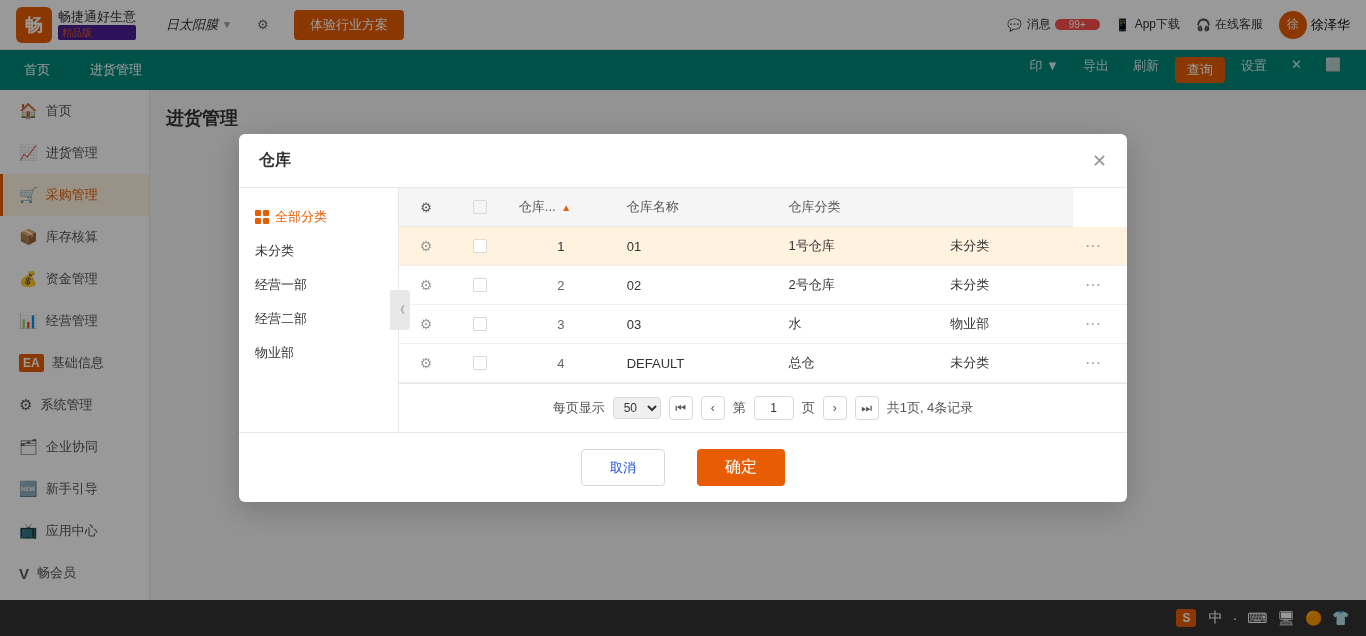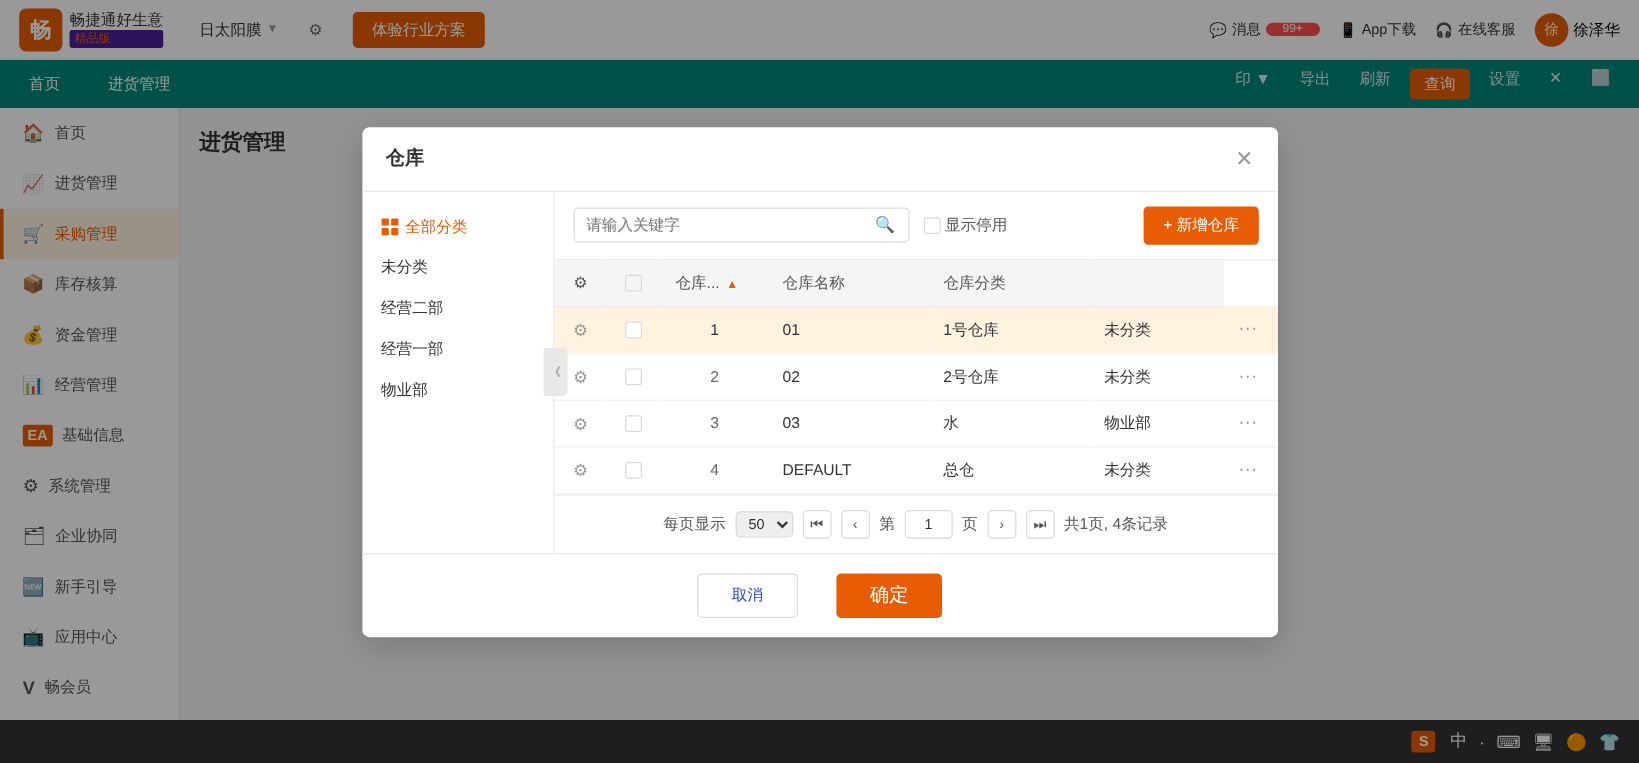--- a/index.html
+++ b/index.html
@@ -42,20 +42,21 @@
       flex: 1;
       gap: 16px;
     }
     .store-selector {
       display: flex;
       align-items: center;
       gap: 4px;
       font-size: 13px;
       color: #333;
       cursor: pointer;
+      font-style: italic;
     }
     .store-selector .arrow { color: #999; font-size: 10px; }
     .settings-btn {
       width: 30px;
       height: 30px;
       display: flex;
       align-items: center;
       justify-content: center;
       cursor: pointer;
       color: #666;
@@ -192,21 +193,21 @@
       z-index: 100;
       display: flex;
       align-items: center;
       justify-content: center;
     }
 
     
     .modal {
       background: white;
       border-radius: 6px;
-      width: 763px;
+      width: 888px;
       max-height: 560px;
       display: flex;
       flex-direction: column;
       box-shadow: 0 8px 32px rgba(0,0,0,0.2);
     }
     .modal-header {
       display: flex;
       align-items: center;
       justify-content: space-between;
       padding: 16px 20px;
@@ -618,44 +619,33 @@
               <span></span>
               <span></span>
               <span></span>
           </span>
           <span>全部分类</span>
         </div>
         <div class="category-item">
           <span>未分类</span>
         </div>
         <div class="category-item">
-          <span>经营二部</span>
+          <span>经营一部</span>
         </div>
         <div class="category-item">
-          <span>经营一部</span>
+          <span>经营二部</span>
         </div>
         <div class="category-item">
           <span>物业部</span>
         </div>
         <div class="collapse-btn">《</div>
       </div>
 
       <div class="right-panel">
 
-        <div class="panel-toolbar">
-          <div class="search-box">
-            <input class="search-input" type="text" placeholder="请输入关键字" style="">
-            <button class="search-btn">🔍</button>
-          </div>
-          <div class="show-disabled">
-            <div class="checkbox-empty"></div>
-            <span>显示停用</span>
-          </div>
-          <button class="add-btn">+ 新增仓库</button>
-        </div>
 
         <div class="data-table">
           <table>
             <thead>
               <tr>
                 <th class="col-settings">⚙</th>
                 <th class="col-check">
                     <div style="width:14px;height:14px;border:1px solid #d9d9d9;border-radius:2px;margin:auto;"></div>
                   </th>
                 <th class="col-code">

